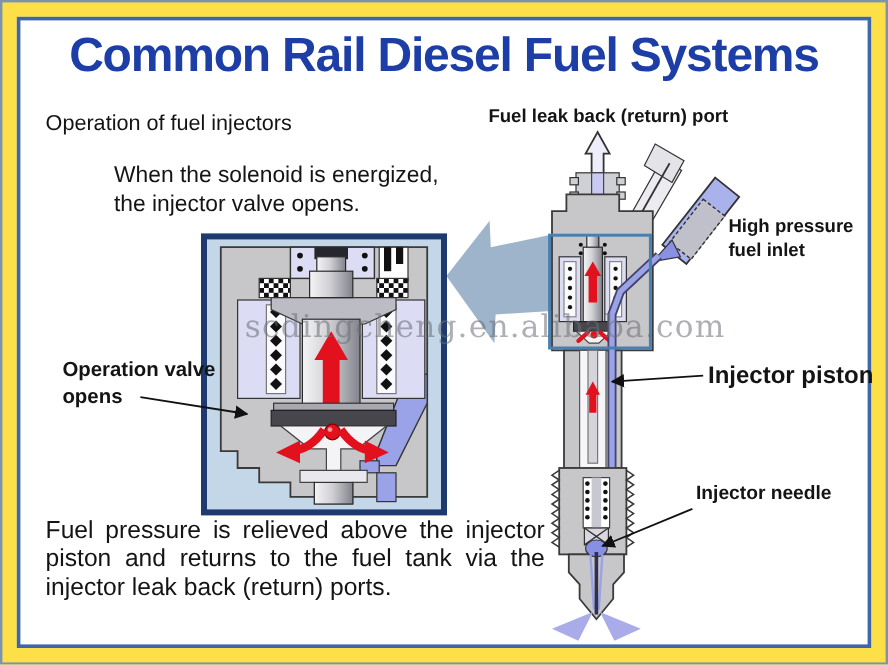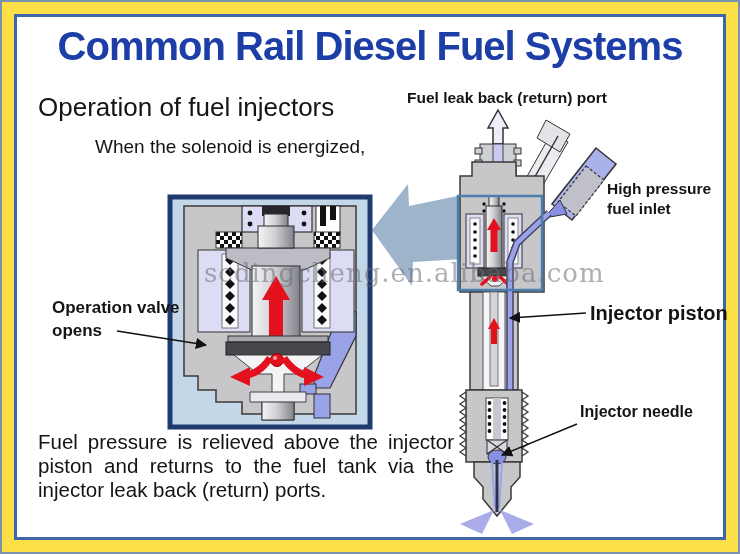--- a/index.html
+++ b/index.html
@@ -5,21 +5,21 @@
   html,body{margin:0;padding:0;}
   #stage{position:relative;width:740px;height:554px;overflow:hidden;background:#fde047;
          font-family:"Liberation Sans",sans-serif;}
   .outer-line{position:absolute;inset:0;border:2px solid #7b93ad;}
   .content{position:absolute;left:14px;top:14px;right:14px;bottom:14px;background:#ffffff;
            border:3px solid #3d66ad;}
   #diagram-svg{position:absolute;left:0;top:0;z-index:1;}
   .txt{position:absolute;z-index:2;color:#141414;}
   .title{left:20px;top:24px;width:700px;text-align:center;font-size:40px;font-weight:bold;
          color:#1c3ea6;letter-spacing:-1px;}
-  .intro-heading{left:38px;top:92px;font-size:26px;}
+  .intro-heading{left:38px;top:92px;font-size:18px;}
   .intro-line1{left:95px;top:136px;font-size:19px;}
   .intro-line2{left:95px;top:160px;font-size:19px;}
   .lbl{font-weight:bold;font-size:15.5px;}
   .lbl-leakback{left:407px;top:89px;}
   .lbl-hp{left:607px;top:149px;line-height:20px;margin-top:30px;}
   .lbl-valveopens{left:52px;top:296px;font-size:17px;line-height:23px;}
   .lbl-piston{left:590px;top:302px;font-size:20px;}
   .lbl-needle{left:580px;top:403px;font-size:16px;}
   .footer-par{left:38px;top:430px;width:416px;font-size:20.5px;line-height:24px;
               text-align:justify;}
@@ -208,20 +208,21 @@
     <g stroke="#111111" stroke-width="1.5">
       <path d="M117,331 L206,345" marker-end="url(#ah)"></path>
       <path d="M586,313 L510,318" marker-end="url(#ah)"></path>
       <path d="M577,424 L502,455" marker-end="url(#ah)"></path>
     </g>
   </svg>
 
   <div class="txt title">Common Rail Diesel Fuel Systems</div>
   <div class="txt intro-heading">Operation of fuel injectors</div>
   <div class="txt intro-line1">When the solenoid is energized,</div>
+  <div class="txt intro-line2">the injector valve opens.</div>
 
   <div class="txt lbl lbl-leakback">Fuel leak back (return) port</div>
   <div class="txt lbl lbl-hp">
     <div>High pressure</div>
     <div>fuel inlet</div>
   </div>
   <div class="txt lbl lbl-valveopens">
     <div>Operation valve</div>
     <div>opens</div>
   </div>

